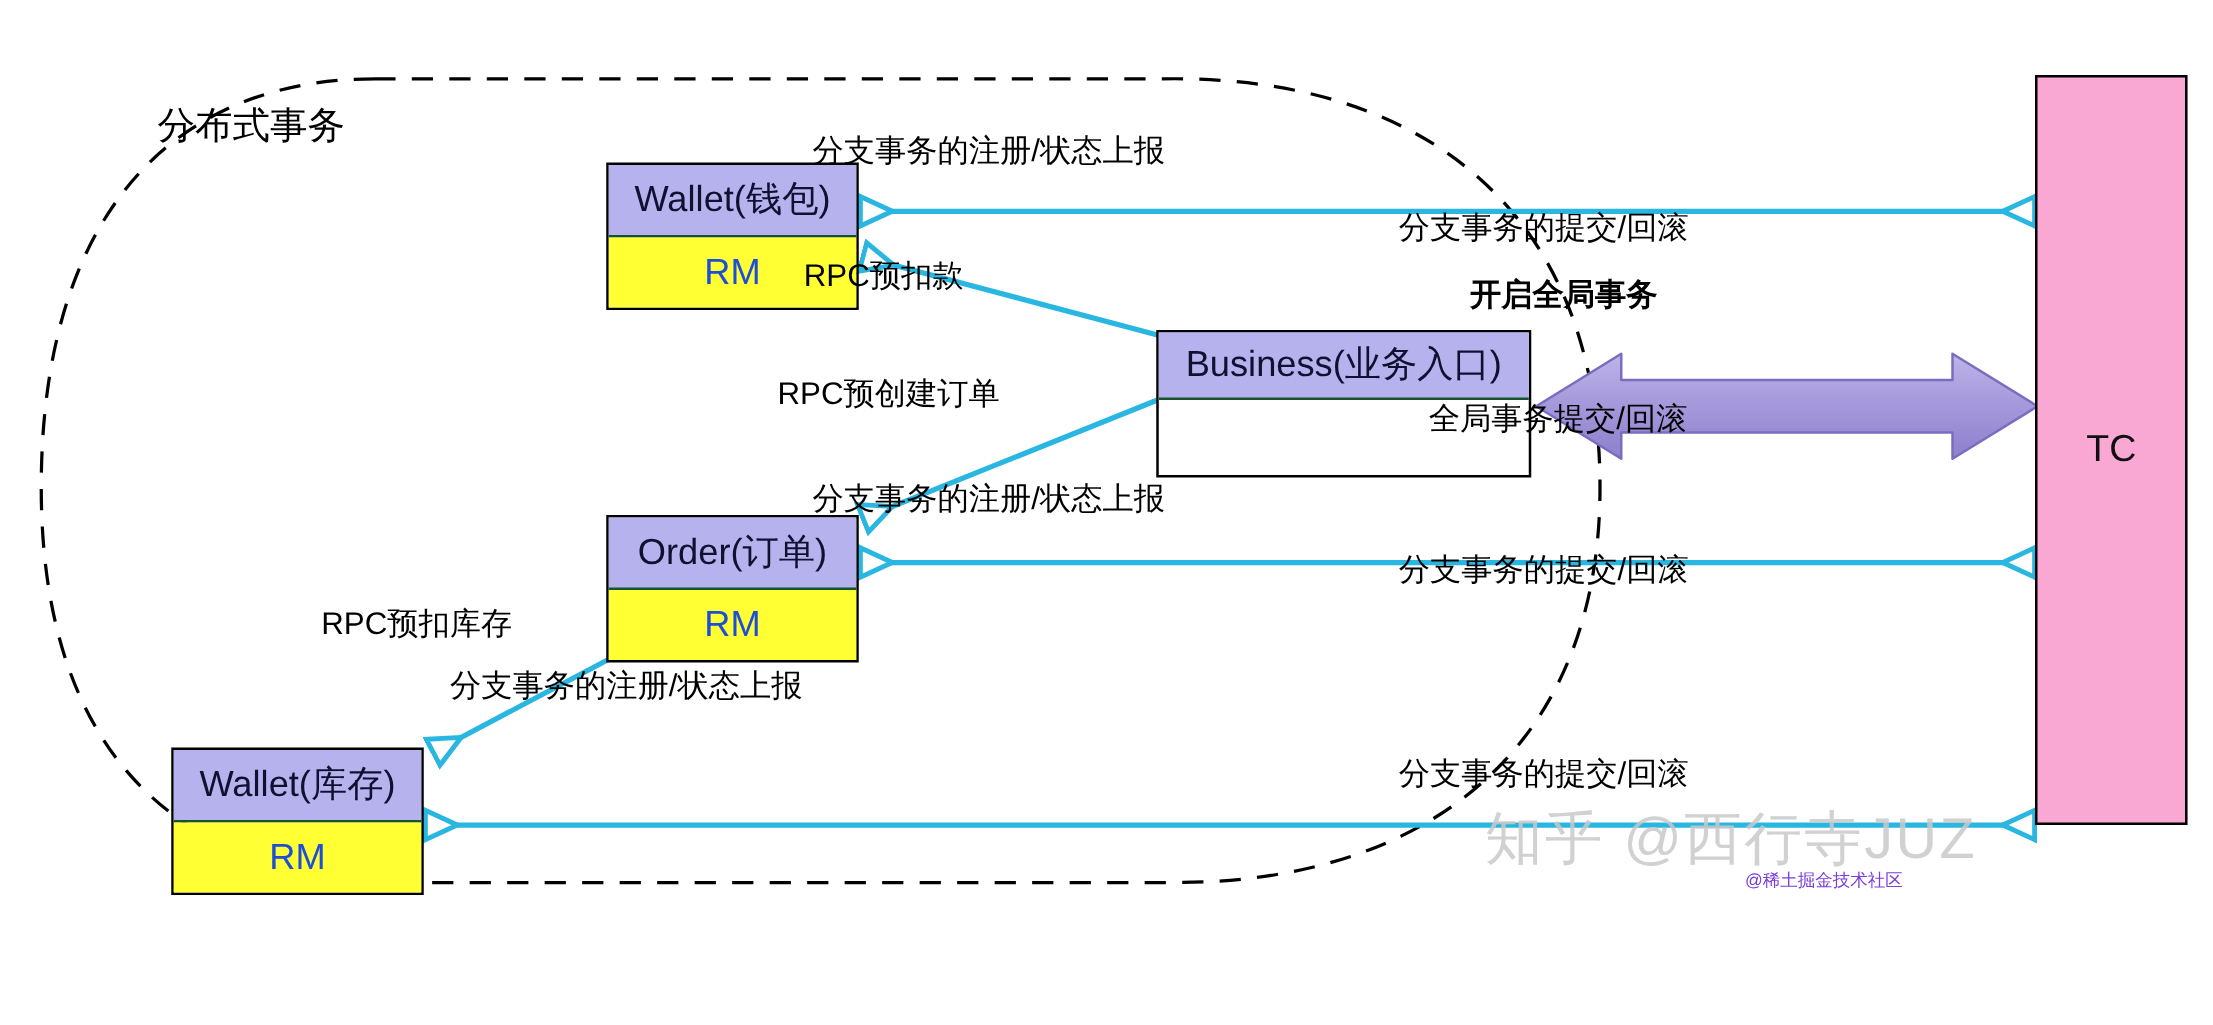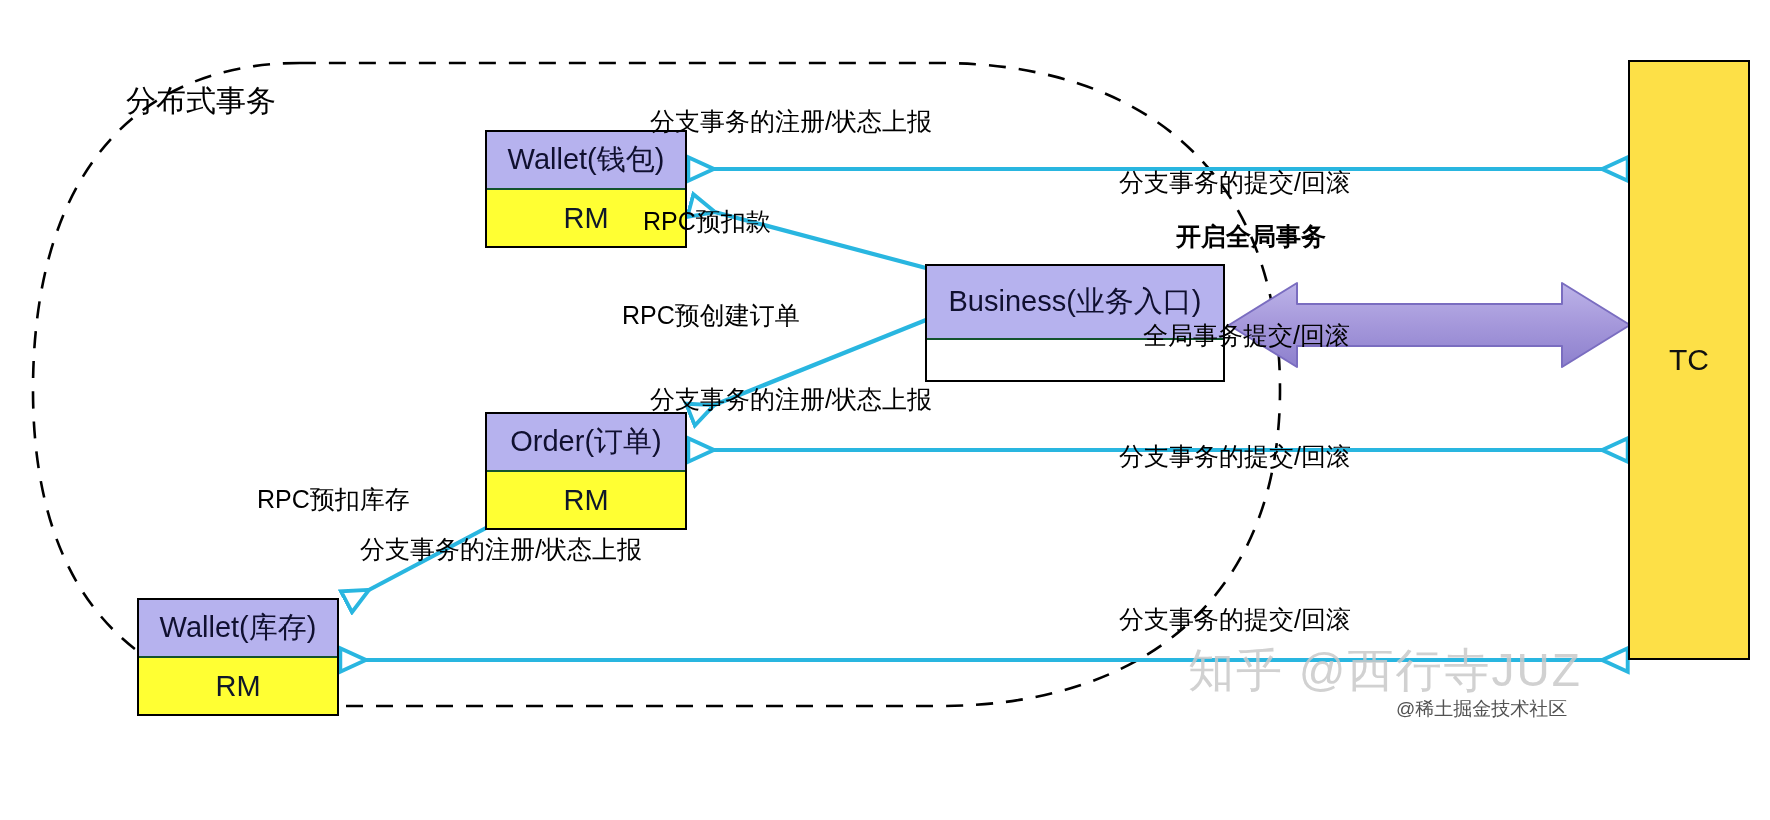--- a/index.html
+++ b/index.html
@@ -39,47 +39,47 @@
     justify-content: center;
     color: #101030;
     white-space: nowrap;
   }
   .node .role-cell {
     background: #ffff33;
     box-sizing: border-box;
     display: flex;
     align-items: center;
     justify-content: center;
-    color: #0f172a;
+    color: #1d4ed8;
     white-space: nowrap;
   }
 
   #node-wallet   { left: 485px; top: 130px;  width: 202px; height: 118px; }
   #node-order    { left: 485px; top: 412px;  width: 202px; height: 118px; }
   #node-stock    { left: 137px; top: 598px;  width: 202px; height: 118px; }
   #node-business { left: 925px; top: 264px;  width: 300px; height: 118px; }
 
   #node-wallet .title-cell,
   #node-order .title-cell,
   #node-stock .title-cell { height: 58px; font-size: 29px; }
   #node-wallet .role-cell,
   #node-order .role-cell,
   #node-stock .role-cell  { height: 56px; font-size: 29px; }
 
-  #node-business .title-cell { height: 74px; font-size: 29px; }
+  #node-business .title-cell { height: 54px; font-size: 29px; }
   #node-business .role-cell  { height: 56px; font-size: 29px; }
 
   
   #node-tc {
     position: absolute;
     left: 1628px;
     top: 60px;
     width: 122px;
     height: 600px;
-    background: #fde047;
+    background: #f9a8d4;
     border: 2px solid #000;
     box-sizing: border-box;
     display: flex;
     align-items: center;
     justify-content: center;
     font-size: 30px;
     color: #101010;
     z-index: 6;
   }
 
@@ -117,22 +117,22 @@
     color: #c9c9c9;
     letter-spacing: 2px;
     white-space: nowrap;
     z-index: 8;
     opacity: 0.85;
   }
   #watermark-sub {
     position: absolute;
     left: 1396px;
     top: 696px;
-    font-size: 19px;
-    color: #404040;
+    font-size: 14px;
+    color: #6d28d9;
     white-space: nowrap;
     z-index: 8;
     opacity: 0.9;
   }
 </style>
 </head>
 <body>
 
 <div id="stage">
 

